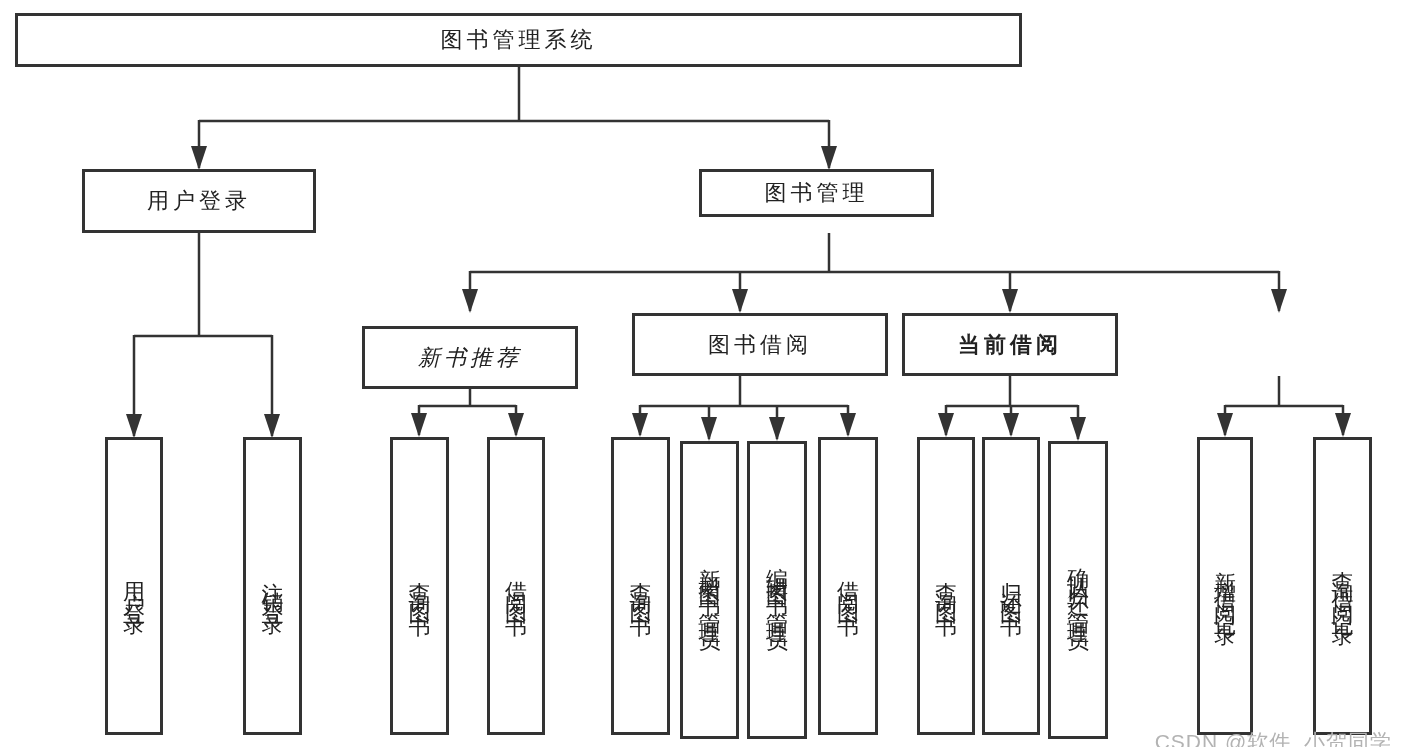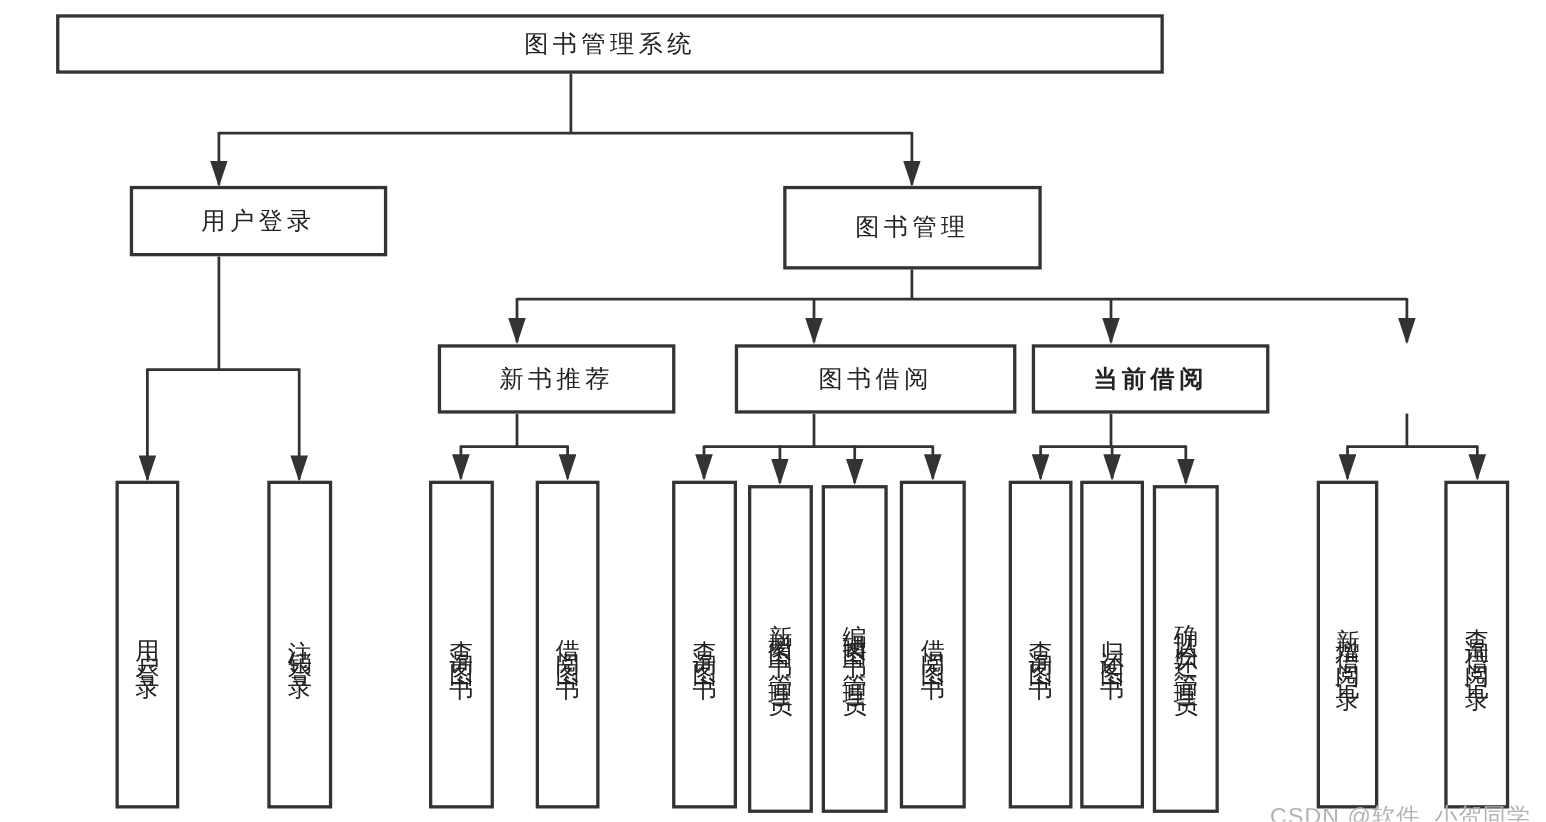--- a/index.html
+++ b/index.html
@@ -23,21 +23,20 @@
     border: 3px solid #333333;
     background: #ffffff;
     display: flex;
     align-items: center;
     justify-content: center;
   }
   .hbox {
     font-size: 22px;
     letter-spacing: 4px;
     white-space: nowrap;
-    margin-left: 36px;
   }
   .vbox span {
     writing-mode: vertical-rl;
     font-size: 22px;
     letter-spacing: 11px;
     line-height: 1;
     white-space: nowrap;
   }
   .vbox.long span {
     letter-spacing: 9px;
@@ -119,23 +118,23 @@
         <path d="M1225,406 H1343"></path>
         <path d="M1225,405 V435" marker-end="url(#arrow)"></path>
         <path d="M1343,405 V435" marker-end="url(#arrow)"></path>
       </g>
     </g>
   </svg>
 
   <div class="hbox" style="left:15px; top:13px; width:1007px; height:54px;">图书管理系统</div>
 
   <div class="hbox" style="left:82px; top:169px; width:234px; height:64px;">用户登录</div>
-  <div class="hbox" style="left:676px; top:169px; width:235px; height:76px;">图书管理</div>
+  <div class="hbox" style="left:699px; top:169px; width:235px; height:48px;">图书管理</div>
 
-  <div class="hbox" style="left:362px; top:313px; width:216px; height:63px;">新书推荐</div>
+  <div class="hbox" style="left:362px; top:326px; width:216px; height:63px;font-style:italic;">新书推荐</div>
   <div class="hbox" style="left:632px; top:313px; width:256px; height:63px;">图书借阅</div>
   <div class="hbox" style="left:902px; top:313px; width:216px; height:63px;font-weight:bold;">当前借阅</div>
 
   <div class="vbox" style="left:105px; top:437px; width:58px; height:298px;">
     <span>用户登录</span>
   </div>
   <div class="vbox" style="left:243px; top:437px; width:59px; height:298px;">
     <span>注销登录</span>
   </div>
 

